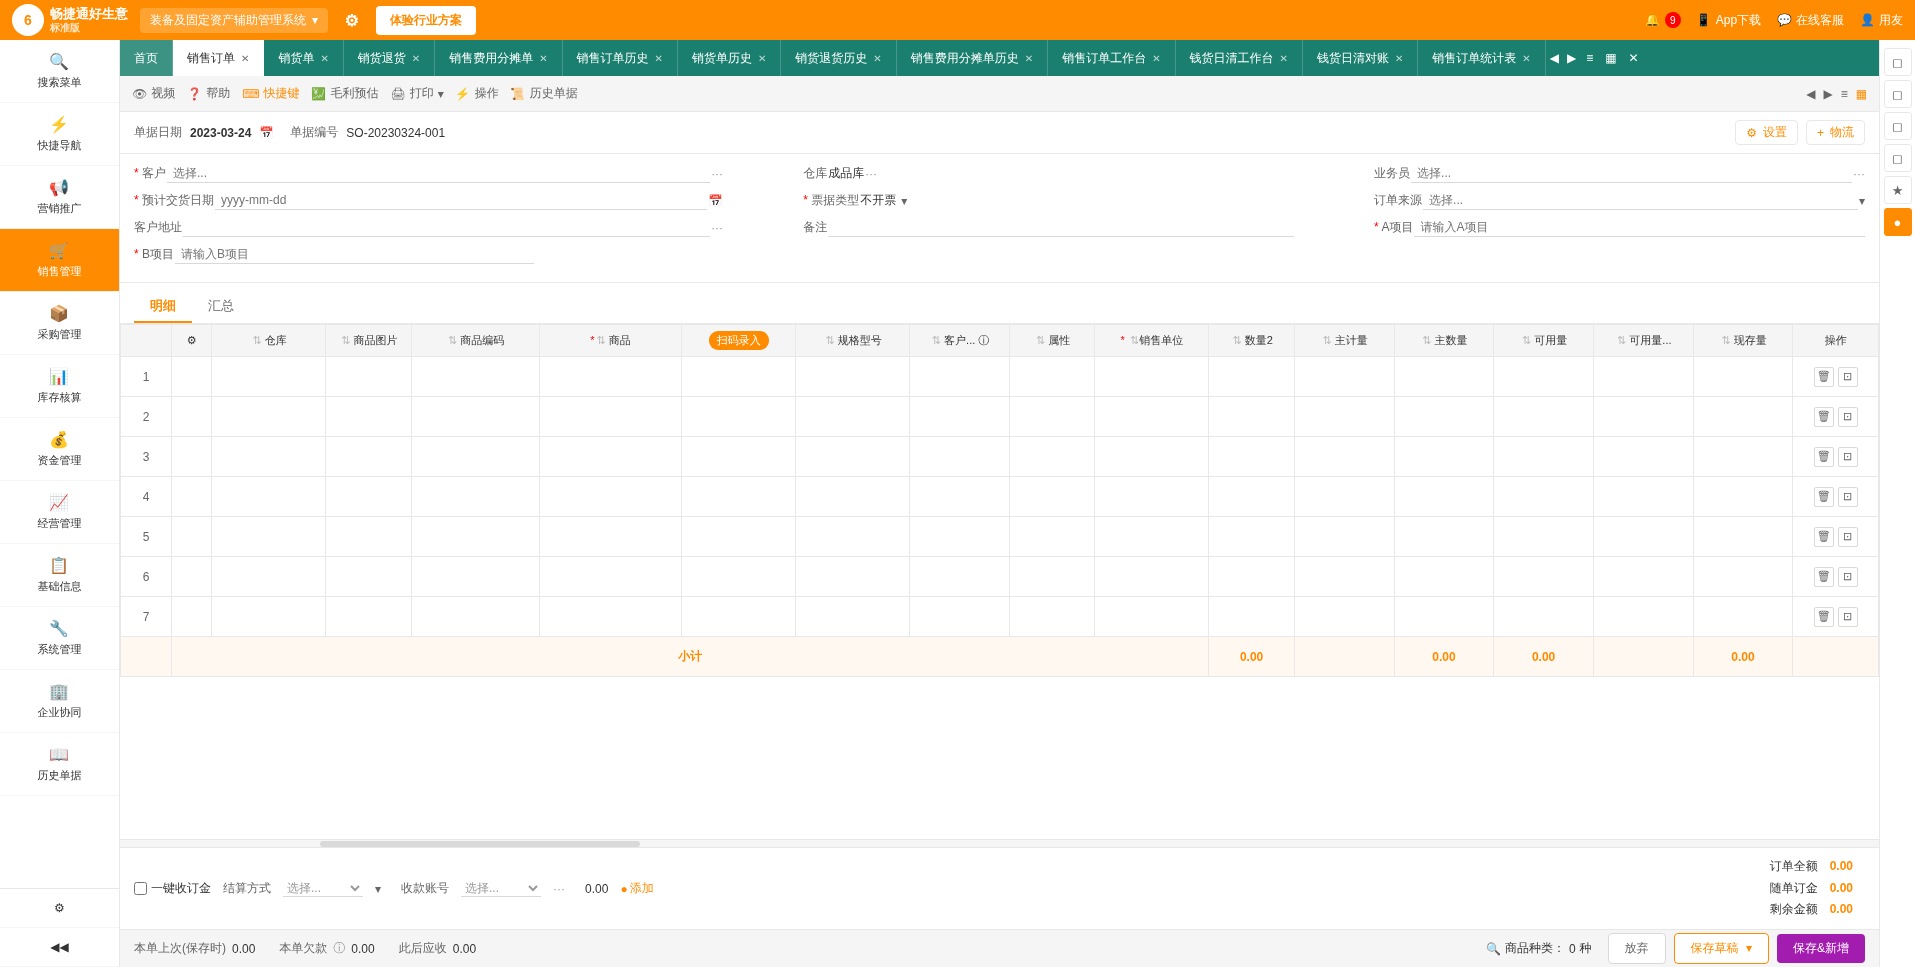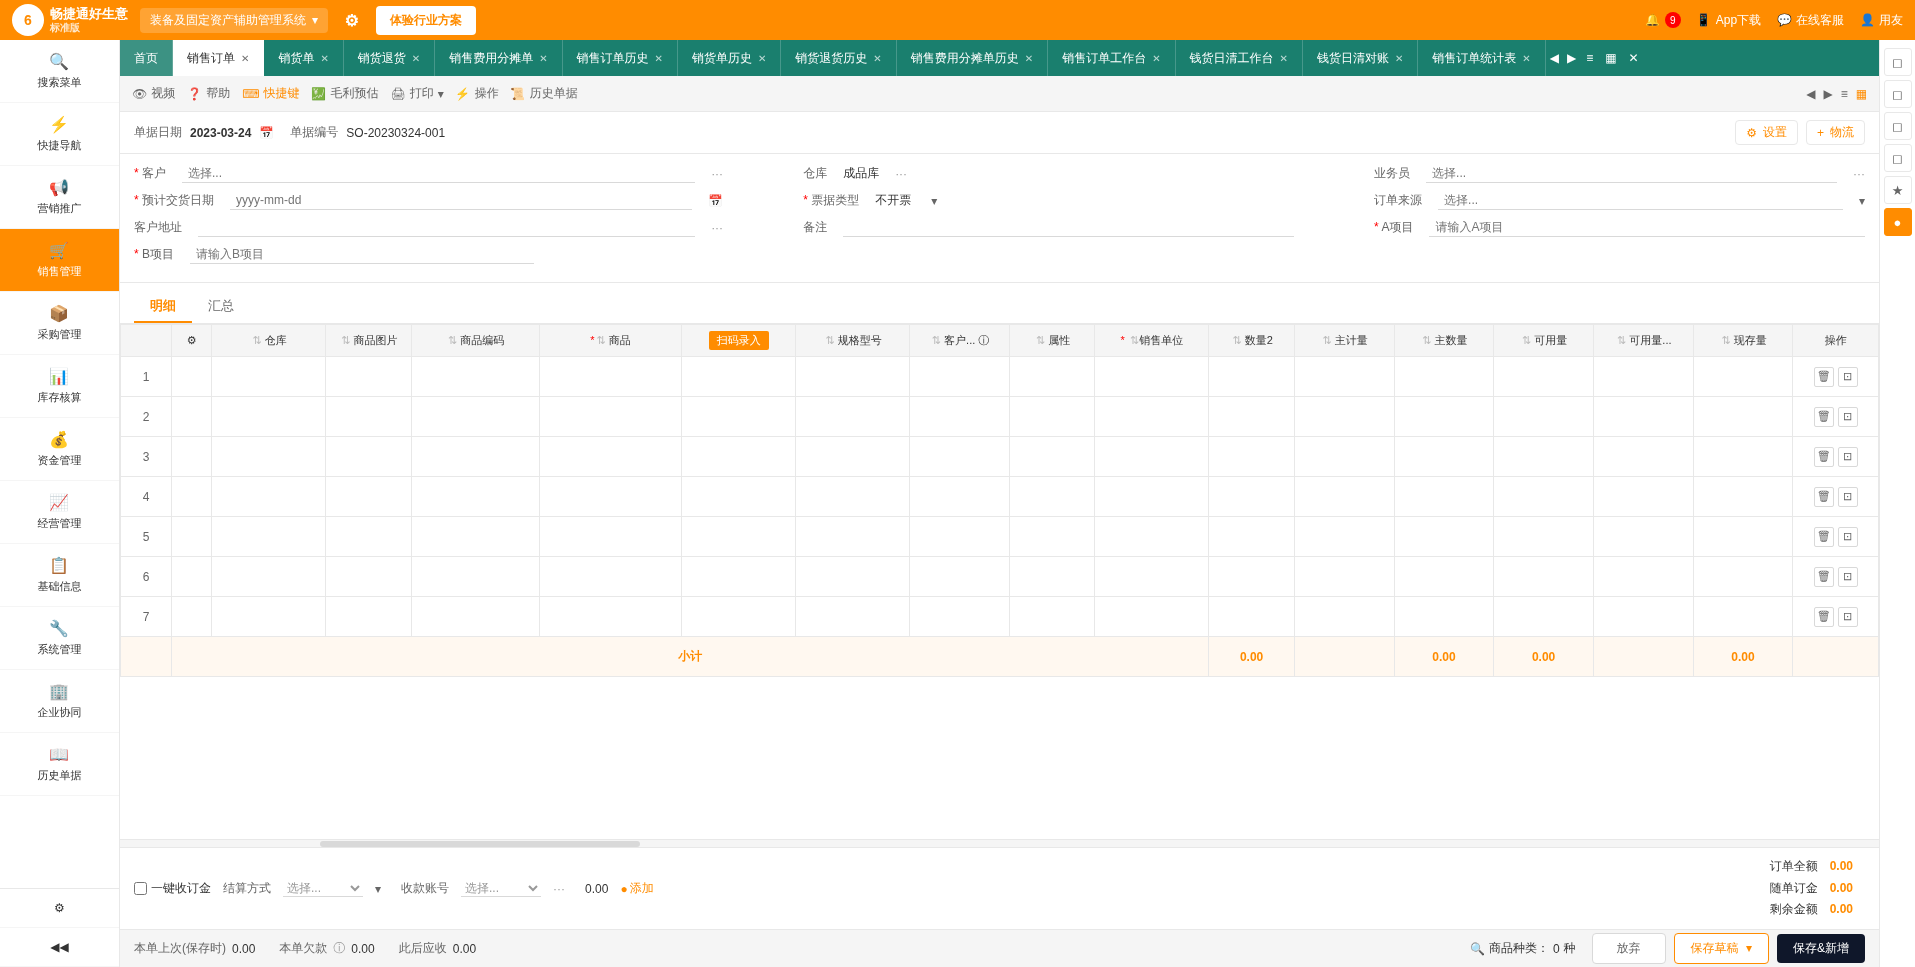--- a/index.html
+++ b/index.html
@@ -45,64 +45,64 @@
     .page-content { flex: 1; background: #fff; overflow: auto; padding: 0; display: flex; flex-direction: column; }
     
     
     .page-toolbar { height: 36px; background: #f5f5f5; border-bottom: 1px solid #e8e8e8; display: flex; align-items: center; padding: 0 12px; gap: 12px; flex-shrink: 0; }
     .toolbar-item { display: flex; align-items: center; gap: 4px; cursor: pointer; color: #666; font-size: 12px; }
     .toolbar-item.orange { color: #ff8c00; }
     
     
     .form-area { padding: 10px 14px; border-bottom: 1px solid #e8e8e8; flex-shrink: 0; }
     .form-row { display: flex; align-items: center; margin-bottom: 8px; gap: 0; }
-    .form-field { display: flex; align-items: center; gap: 16px; flex: 1; min-width: 0; }
+    .form-field { display: flex; align-items: center; gap: 1px; flex: 1; min-width: 0; }
     .form-label { color: #666; white-space: nowrap; font-size: 12px; min-width: fit-content; }
     .form-label.required::before { content: '* '; color: #f00; }
     .form-value { color: #333; font-size: 12px; }
     .form-input { border: none; border-bottom: 1px solid #d9d9d9; padding: 2px 6px; font-size: 12px; outline: none; min-width: 120px; color: #999; background: transparent; }
     .more-dots { color: #999; cursor: pointer; }
     
     
     .detail-tabs { display: flex; padding: 8px 14px 0; border-bottom: 1px solid #e8e8e8; gap: 0; flex-shrink: 0; }
     .detail-tab { padding: 6px 16px; cursor: pointer; font-size: 13px; border-bottom: 2px solid transparent; color: #666; }
     .detail-tab.active { color: #ff8c00; border-bottom-color: #ff8c00; font-weight: bold; }
     
     
     .table-container { flex: 1; overflow: auto; }
     table { width: 100%; border-collapse: collapse; table-layout: fixed; }
     thead tr { background: #f5f5f5; }
     thead th { border: 1px solid #e8e8e8; padding: 6px 4px; font-size: 11px; font-weight: normal; text-align: center; white-space: nowrap; color: #333; position: relative; }
     thead th .sort { color: #bbb; margin-left: 2px; }
     tbody td { border: 1px solid #e8e8e8; padding: 6px 4px; font-size: 12px; text-align: center; color: #333; height: 40px; }
     .row-num { color: #666; }
-    .scan-btn { background: #ff8c00; color: #fff; border: none; padding: 2px 8px; border-radius: 2px; cursor: pointer; font-size: 11px; }
+    .scan-btn { background: #ff8c00; color: #fff; border: none; padding: 2px 8px; border-radius: 9px; cursor: pointer; font-size: 11px; }
     .col-action { display: flex; gap: 4px; justify-content: center; }
     .action-btn { width: 20px; height: 20px; border: 1px solid #d9d9d9; background: #fff; cursor: pointer; display: flex; align-items: center; justify-content: center; border-radius: 2px; color: #666; font-size: 11px; }
     
     
     .subtotal-row td { background: #fff8f0; font-weight: bold; color: #ff8c00; }
     .subtotal-label { color: #ff8c00; font-size: 12px; }
     
     
     .bottom-form { padding: 8px 14px; border-top: 1px solid #e8e8e8; display: flex; align-items: center; gap: 12px; flex-shrink: 0; background: #fff; }
     .checkbox-label { display: flex; align-items: center; gap: 4px; cursor: pointer; font-size: 12px; color: #333; }
     .add-link { color: #ff8c00; cursor: pointer; display: flex; align-items: center; gap: 2px; }
     
     
     .status-bar { height: 38px; background: #f5f5f5; border-top: 1px solid #e8e8e8; display: flex; align-items: center; padding: 0 14px; gap: 24px; flex-shrink: 0; justify-content: space-between; }
     .status-item { display: flex; align-items: center; gap: 6px; font-size: 12px; color: #666; }
     .status-value { color: #333; }
     .product-count { display: flex; align-items: center; gap: 4px; }
     
     
     .action-buttons { display: flex; gap: 8px; align-items: center; }
-    .btn-discard { padding: 6px 24px; border: 1px solid #d9d9d9; background: #fff; cursor: pointer; border-radius: 4px; font-size: 12px; color: #666; }
+    .btn-discard { padding: 6px 16px; border: 1px solid #d9d9d9; background: #fff; cursor: pointer; border-radius: 4px; font-size: 12px; color: #666; }
     .btn-save-draft { padding: 6px 16px; border: 1px solid #ff8c00; background: #fff; color: #ff8c00; cursor: pointer; border-radius: 4px; font-size: 12px; }
-    .btn-save-new { padding: 6px 16px; background: #0f172a; color: #fff; border: none; cursor: pointer; border-radius: 4px; font-size: 12px; }
+    .btn-save-new { padding: 6px 16px; background: #a21caf; color: #fff; border: none; cursor: pointer; border-radius: 4px; font-size: 12px; }
     
     
     .order-summary { text-align: right; font-size: 12px; line-height: 1.8; margin-right: 12px; }
     .order-summary .row { display: flex; justify-content: flex-end; gap: 12px; }
     .order-summary .amount { color: #ff8c00; font-weight: bold; }
 
     
     .right-panel { width: 36px; background: #fff; border-left: 1px solid #e8e8e8; display: flex; flex-direction: column; align-items: center; padding-top: 8px; gap: 4px; flex-shrink: 0; }
     .right-panel-btn { width: 28px; height: 28px; border: 1px solid #e8e8e8; background: #fff; cursor: pointer; display: flex; align-items: center; justify-content: center; border-radius: 3px; color: #666; font-size: 13px; }
     .right-panel-btn.orange { background: #ff8c00; color: #fff; border-color: #ff8c00; }

